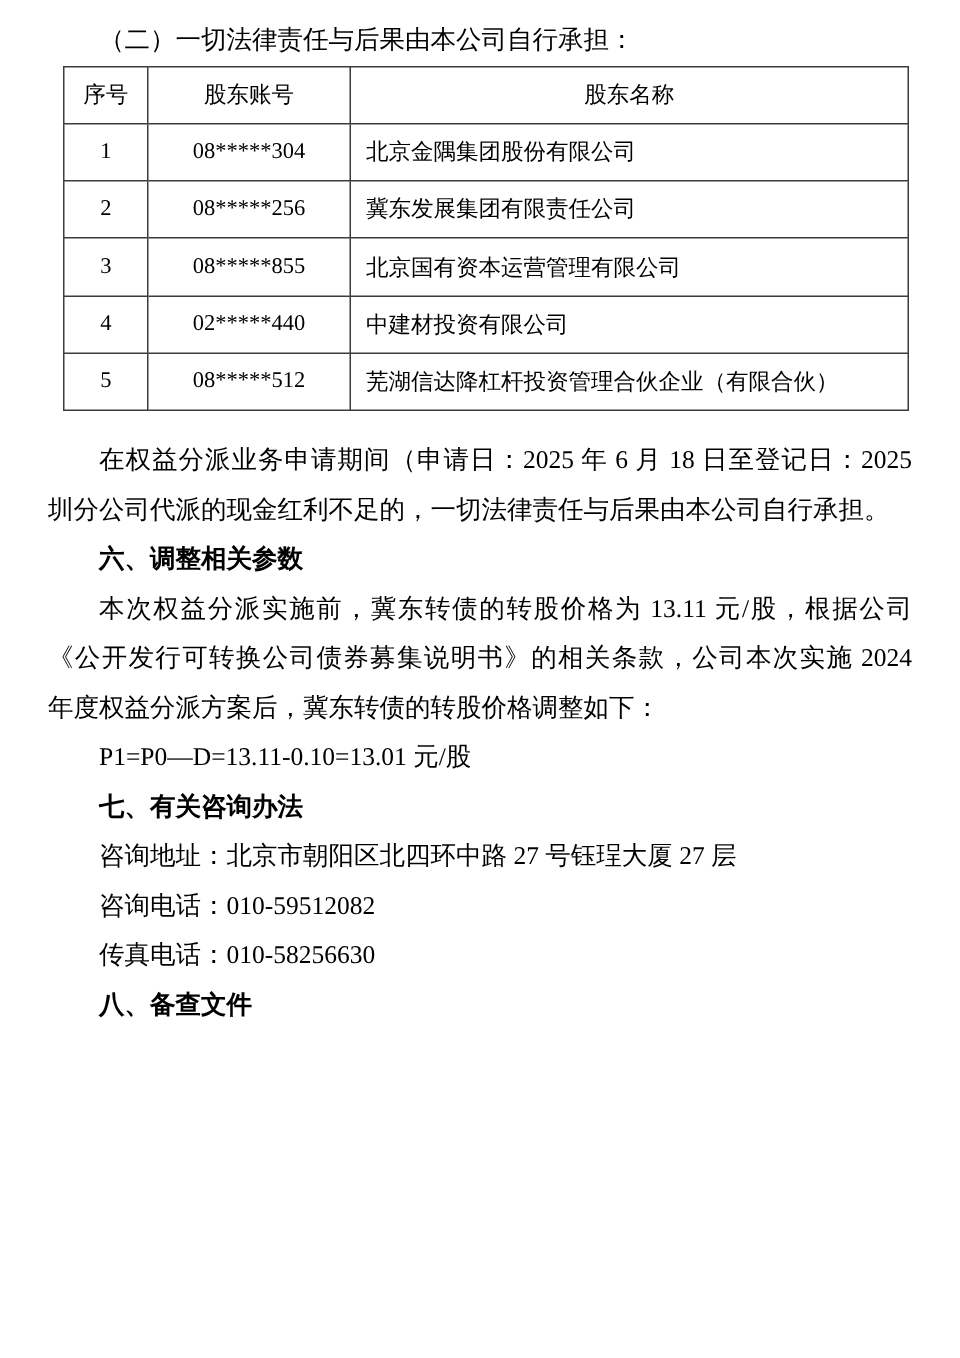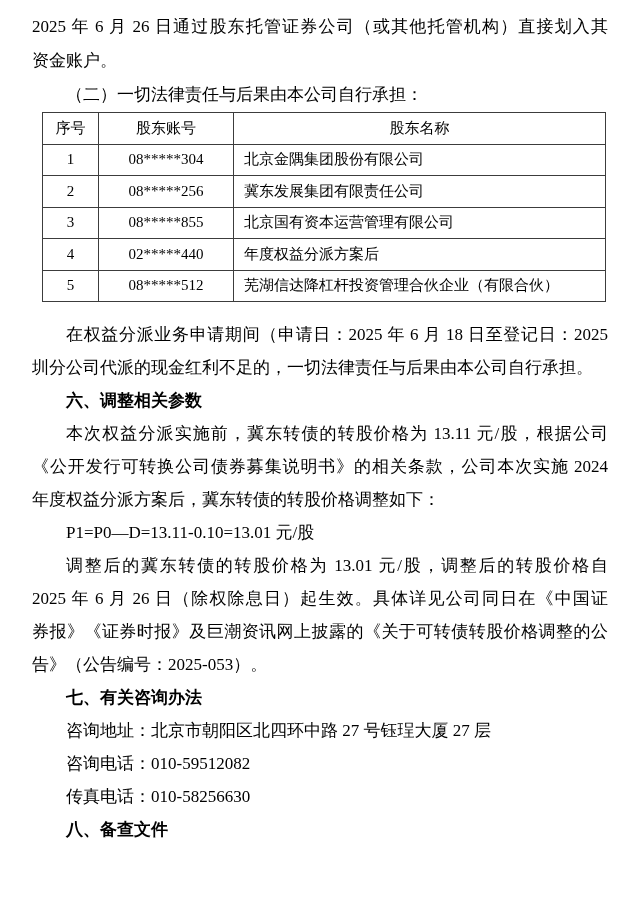--- a/index.html
+++ b/index.html
@@ -26,45 +26,41 @@
   .fill {
     text-align: justify;
     text-align-last: justify;
   }
   .bold { font-weight: bold; }
   .mt4 { margin-top: 16px; }
   table.shareholders {
     border-collapse: collapse;
     table-layout: fixed;
     width: 564px;
-    height: 190px;
+    height: 230px;
     margin-left: 10px;
     font-size: 15px;
   }
   table.shareholders td, table.shareholders th {
     border: 1px solid #3c3c3c;
     font-weight: normal;
     padding: 0;
     height: 31px;
     vertical-align: middle;
   }
   .col-seq { width: 56px; }
   .col-acct { width: 135px; }
   .ctr { text-align: center; }
   .name-cell { text-align: left; padding-left: 10px !important; padding-right: 4px !important; }
 </style>
 </head>
 <body>
 
 <div class="page">
 
-  <div>
-    <div class="line fill">2025 年 6 月 26 日通过股东托管证券公司（或其他托管机构）直接划入其</div>
-    <div class="line">资金账户。</div>
-  </div>
 
   <div class="line ind">（二）一切法律责任与后果由本公司自行承担：</div>
 
   <table class="shareholders">
     <colgroup>
       <col class="col-seq">
         <col class="col-acct">
         <col>
     </colgroup>
     <tbody>
@@ -84,21 +80,21 @@
       <td class="name-cell">冀东发展集团有限责任公司</td>
     </tr>
     <tr>
       <td class="ctr">3</td>
       <td class="ctr">08*****855</td>
       <td class="name-cell">北京国有资本运营管理有限公司</td>
     </tr>
     <tr>
       <td class="ctr">4</td>
       <td class="ctr">02*****440</td>
-      <td class="name-cell">年度权益分派方案后</td>
+      <td class="name-cell">中建材投资有限公司</td>
     </tr>
     <tr>
       <td class="ctr">5</td>
       <td class="ctr">08*****512</td>
       <td class="name-cell">芜湖信达降杠杆投资管理合伙企业（有限合伙）</td>
     </tr>
   </tbody>
     </table>
 
   <div class="mt4">
@@ -106,26 +102,20 @@
     <div class="line lh33">圳分公司代派的现金红利不足的，一切法律责任与后果由本公司自行承担。</div>
   </div>
 
   <div class="line lh33 ind bold">六、调整相关参数</div>
   <div>
     <div class="line lh33 ind fill">本次权益分派实施前，冀东转债的转股价格为 13.11 元/股，根据公司</div>
     <div class="line lh33 fill">《公开发行可转换公司债券募集说明书》的相关条款，公司本次实施 2024</div>
     <div class="line lh33">年度权益分派方案后，冀东转债的转股价格调整如下：</div>
   </div>
   <div class="line lh33 ind">P1=P0—D=13.11-0.10=13.01 元/股</div>
-  <div>
-    <div class="line lh33 ind fill">调整后的冀东转债的转股价格为 13.01 元/股，调整后的转股价格自</div>
-    <div class="line lh33 fill">2025 年 6 月 26 日（除权除息日）起生效。具体详见公司同日在《中国证</div>
-    <div class="line lh33 fill">券报》《证券时报》及巨潮资讯网上披露的《关于可转债转股价格调整的公</div>
-    <div class="line lh33">告》（公告编号：2025-053）。</div>
-  </div>
 
   <div class="line lh33 ind bold">七、有关咨询办法</div>
   <div>
     <div class="line lh33 ind">咨询地址：北京市朝阳区北四环中路 27 号钰珵大厦 27 层</div>
     <div class="line lh33 ind">咨询电话：010-59512082</div>
     <div class="line lh33 ind">传真电话：010-58256630</div>
   </div>
 
   <div class="line lh33 ind bold">八、备查文件</div>
 

